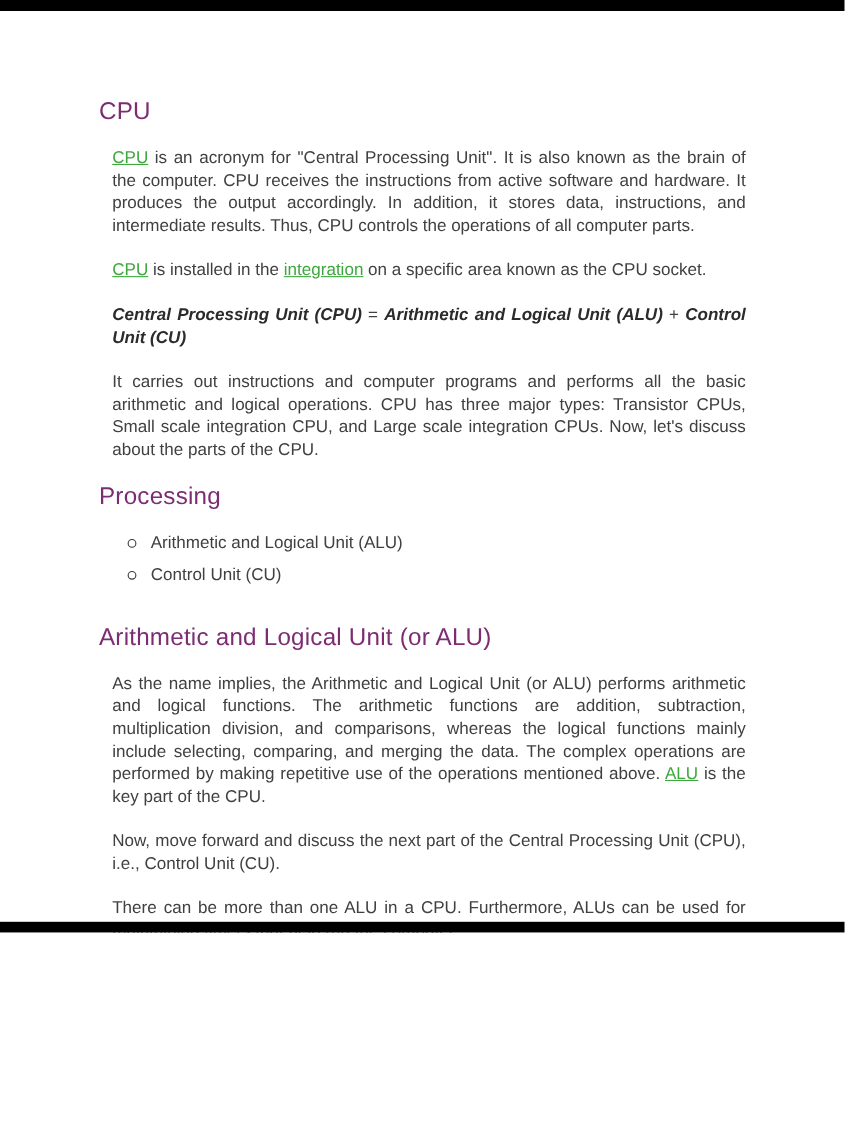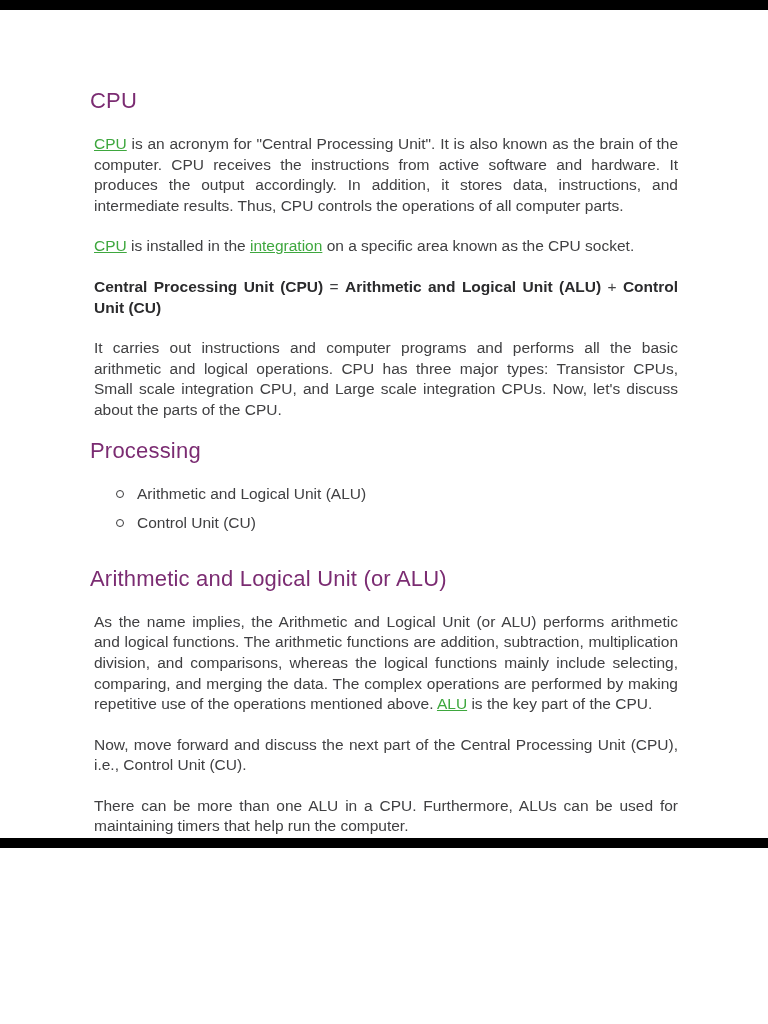--- a/index.html
+++ b/index.html
@@ -35,31 +35,32 @@
     line-height: 26px;
     font-weight: 400;
     color: #7b2c72;
     margin: 17px 0 0 0;
     text-align: left;
     letter-spacing: 0.2px;
   }
   .heading.first { margin-top: 78px; }
   .heading.alu { margin-top: 32px; }
   p {
-    margin: 20px 0 0 4px;
+    margin: 20px 0 0 12px;
     text-align: justify;
   }
   a.green-link {
     color: #3ea73e;
     text-decoration: underline;
     cursor: pointer;
   }
   .bold-seg {
     font-weight: 700;
     color: #2b2b2d;
+    font-style: italic;
   }
   .op-seg {
     font-weight: 400;
     color: #404042;
   }
   ul.components {
     list-style: none;
     margin: 20px 0 0 0;
     padding: 0;
   }

